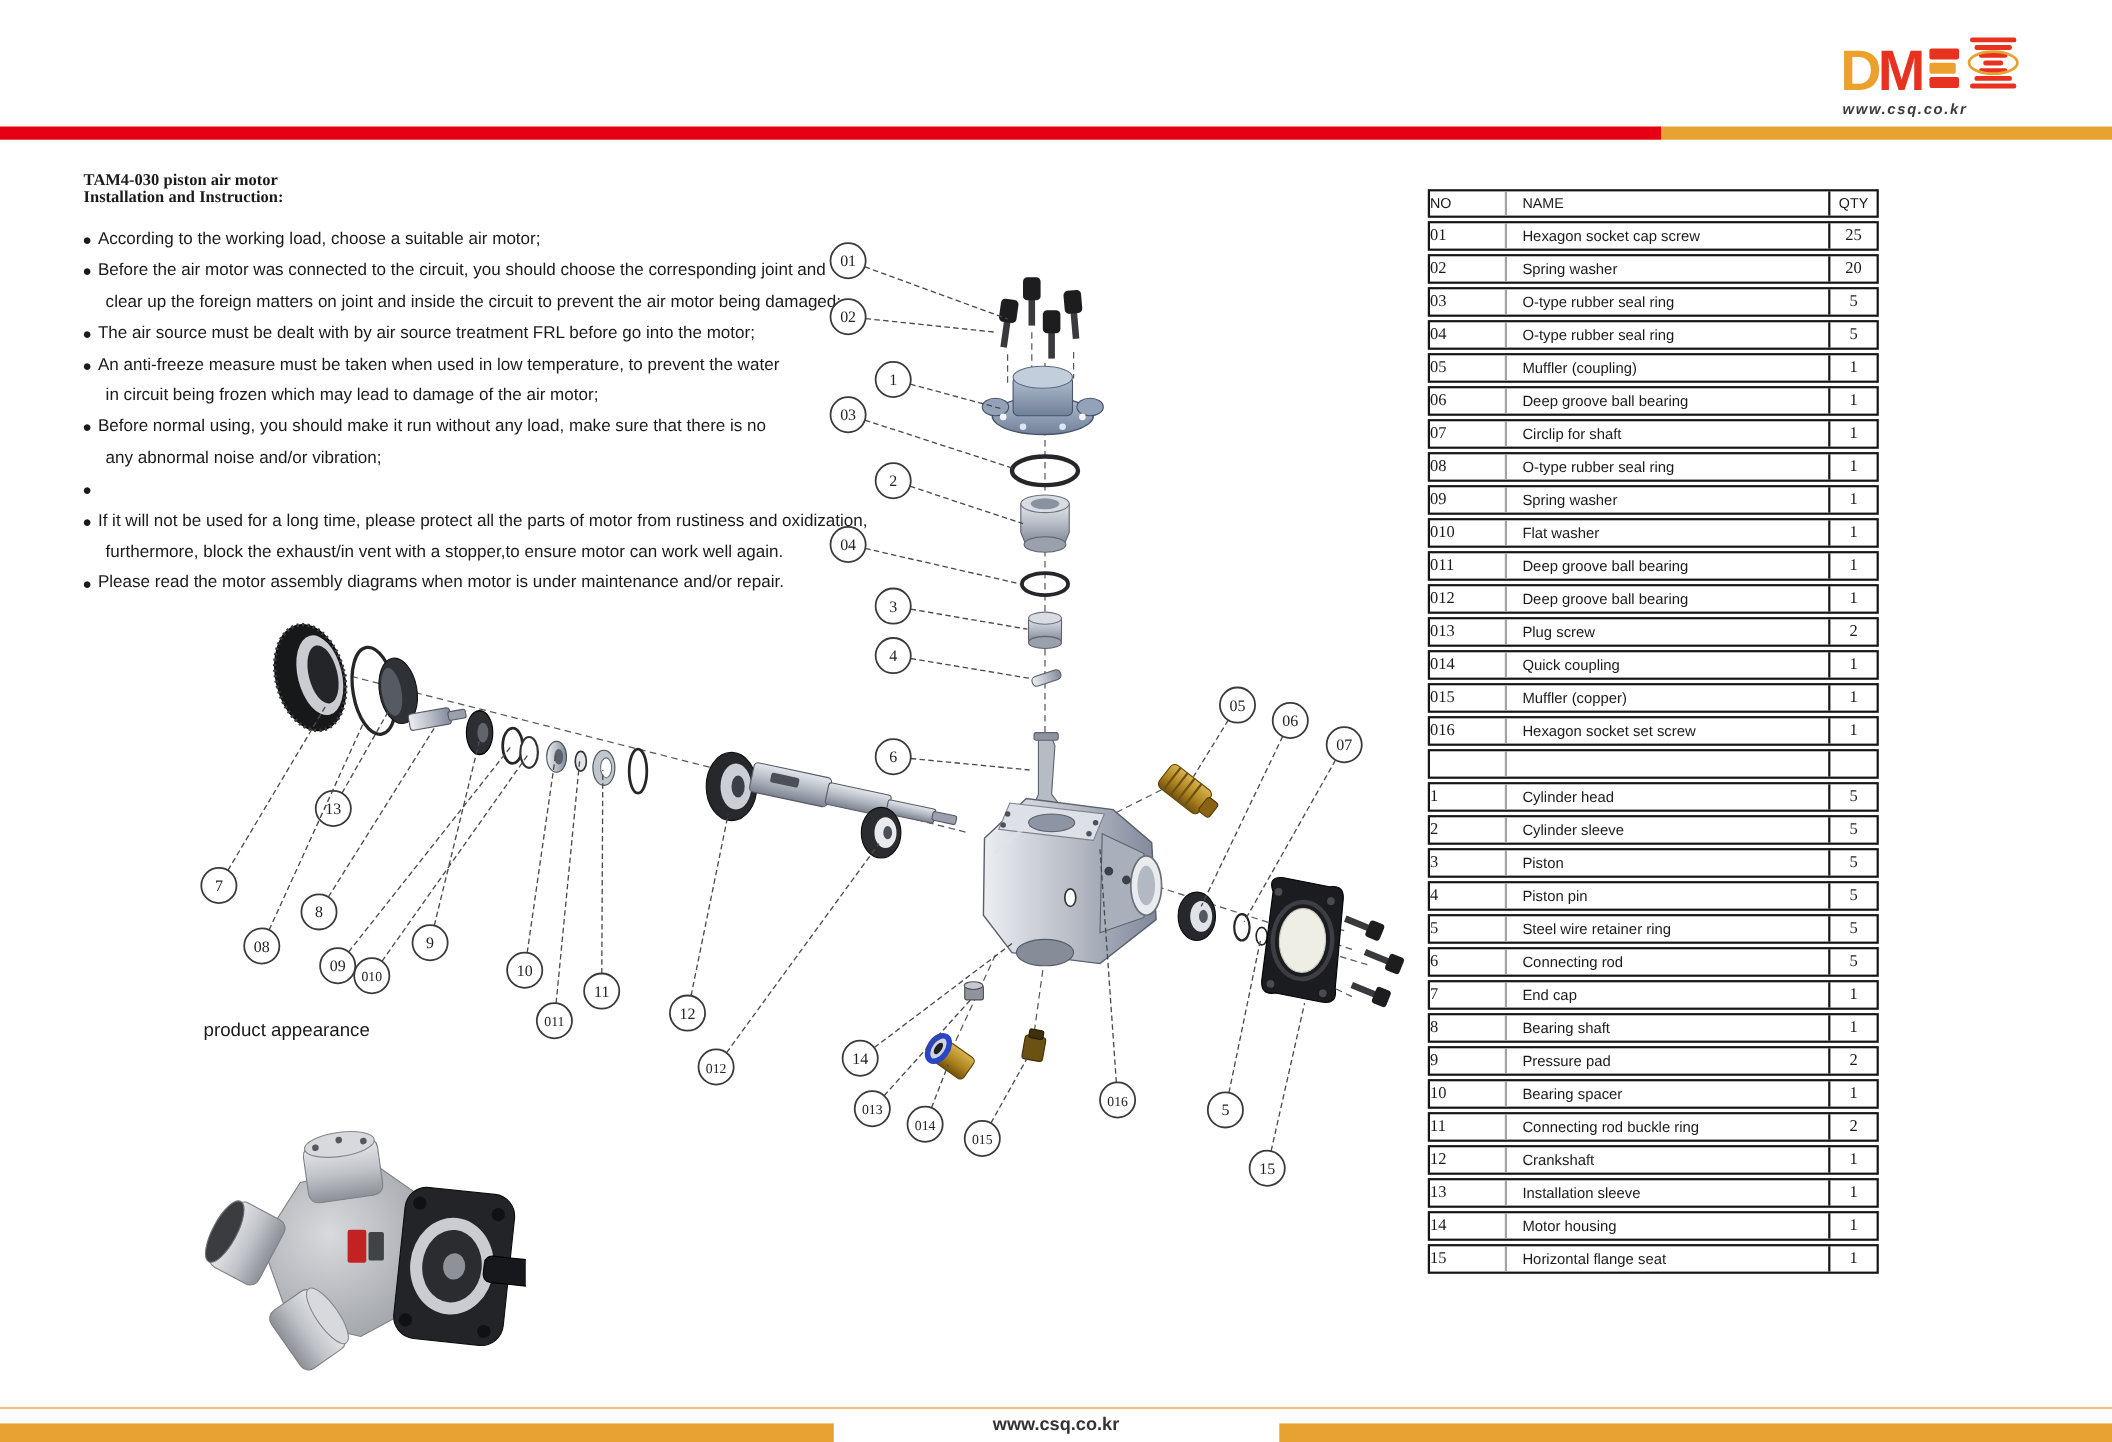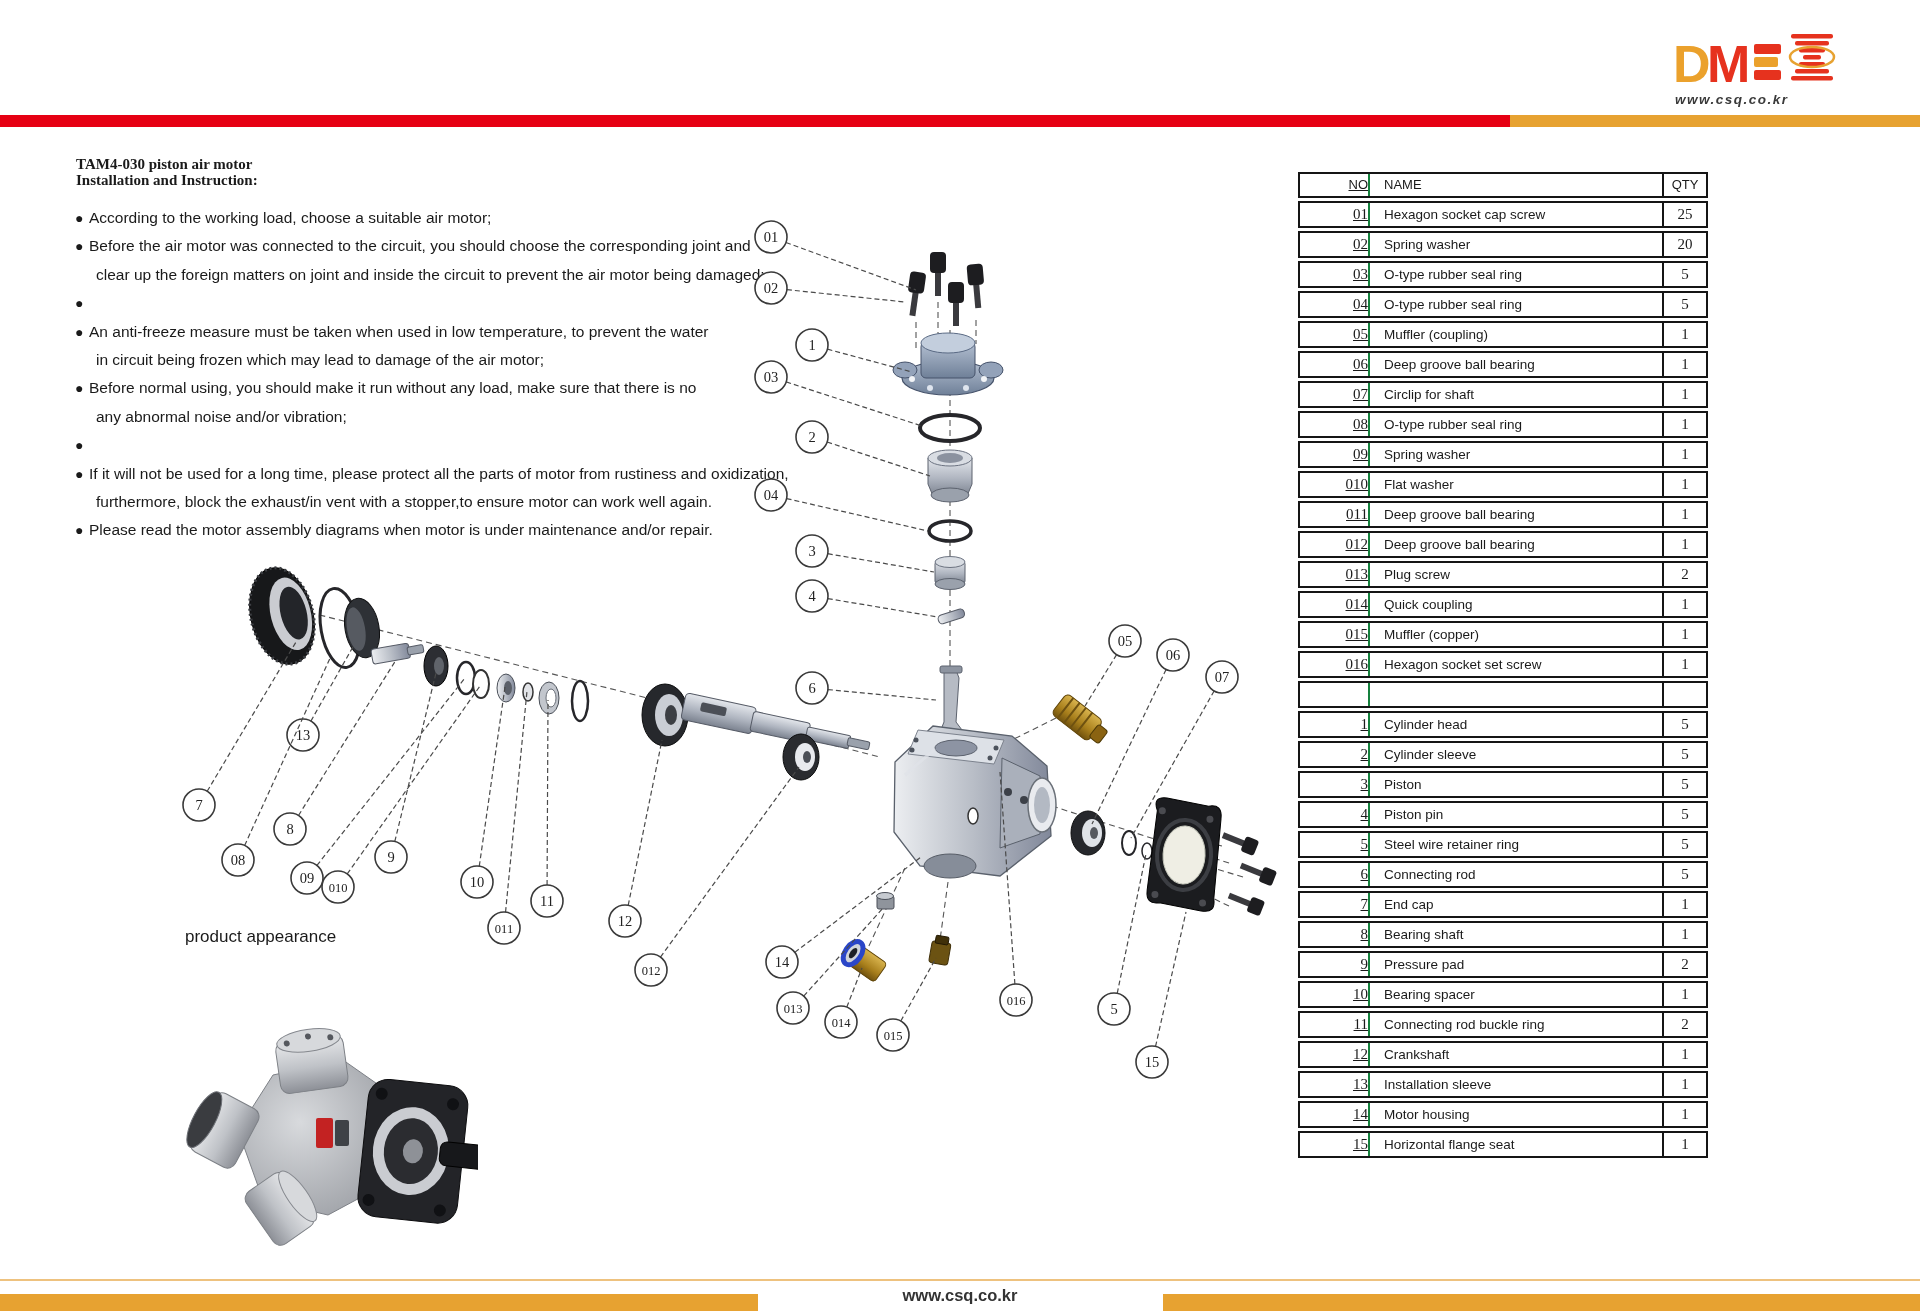--- a/index.html
+++ b/index.html
@@ -23,22 +23,22 @@
   .product-photo{position:absolute;left:178px;top:1020px;}
   
   .diagram{position:absolute;left:0;top:180px;}
   .callout-circle{fill:#ffffff;stroke:#3a3a3a;stroke-width:1.6;}
   .callout-label{font-family:"Liberation Serif",serif;fill:#222;text-anchor:middle;}
   .leader{stroke:#4a4a4a;stroke-width:1.2;fill:none;stroke-dasharray:5 3;}
   .axis{stroke:#555;stroke-width:1.1;fill:none;stroke-dasharray:6 4;}
   
   .parts-table{position:absolute;left:1298px;top:172px;width:410px;}
   .t-row{display:flex;border:2px solid #151515;height:27px;box-sizing:border-box;margin-bottom:3px;background:#fff;}
-  .t-no{width:68px;text-align:right;font-family:"Liberation Serif",serif;font-size:15px;line-height:23px;text-decoration:underline;}
-  .t-name{flex:1;border-left:2px solid #15803d;border-right:2px solid #151515;
+  .t-no{width:68px;text-align:left;font-family:"Liberation Serif",serif;font-size:15px;line-height:23px;}
+  .t-name{flex:1;border-left:2px solid #a3a3a3;border-right:2px solid #151515;
           padding-left:14px;font-size:13.5px;line-height:23px;white-space:nowrap;overflow:hidden;}
   .t-qty{width:42px;text-align:center;font-family:"Liberation Serif",serif;font-size:15px;line-height:23px;}
   .t-row.head{height:26px;}
   .t-row.head .t-no,.t-row.head .t-qty{font-family:"Liberation Sans",sans-serif;font-size:13px;line-height:22px;}
   .t-row.head .t-name{font-size:13px;line-height:22px;}
   
   .foot-line{position:absolute;left:0;top:1279px;width:1920px;height:2px;background:#eec27f;}
   .foot-bar{position:absolute;top:1294px;height:17px;background:#e7a231;}
   .foot-bar.left{left:0;width:758px;}
   .foot-bar.right{left:1163px;width:757px;}
@@ -87,20 +87,21 @@
       <div class="b-line">
         <span class="dot">●</span>
         <span class="txt">Before the air motor was connected to the circuit, you should choose the corresponding joint and</span>
       </div>
       <div class="b-line cont">
         <span class="dot">●</span>
         <span class="txt">clear up the foreign matters  on joint and inside the circuit to prevent the air motor being damaged;</span>
       </div>
       <div class="b-line">
         <span class="dot">●</span>
+        <span class="txt">The air source must be dealt with by air source treatment FRL before go into the motor;</span>
       </div>
       <div class="b-line">
         <span class="dot">●</span>
         <span class="txt">An anti-freeze measure must be taken when used in low temperature, to prevent the water</span>
       </div>
       <div class="b-line cont">
         <span class="dot">●</span>
         <span class="txt">in circuit being frozen which may lead to damage of the air motor;</span>
       </div>
       <div class="b-line">

